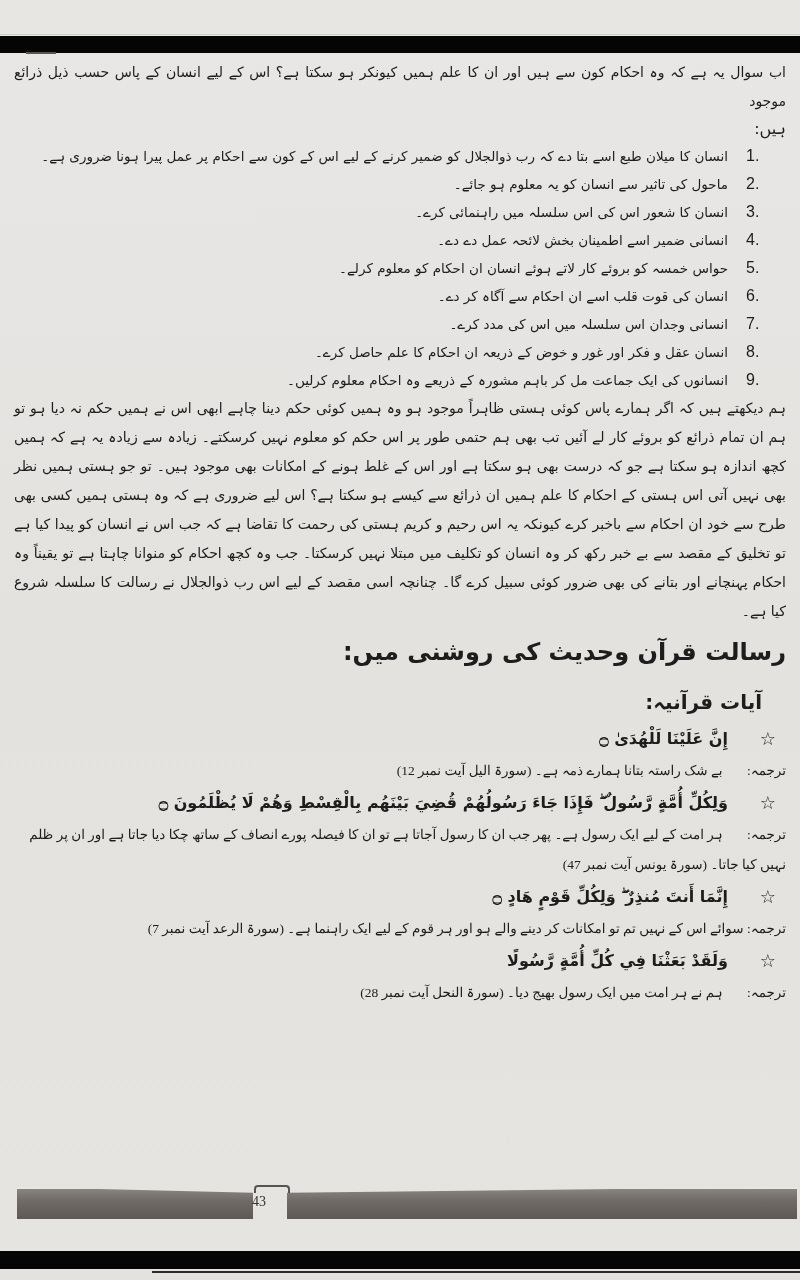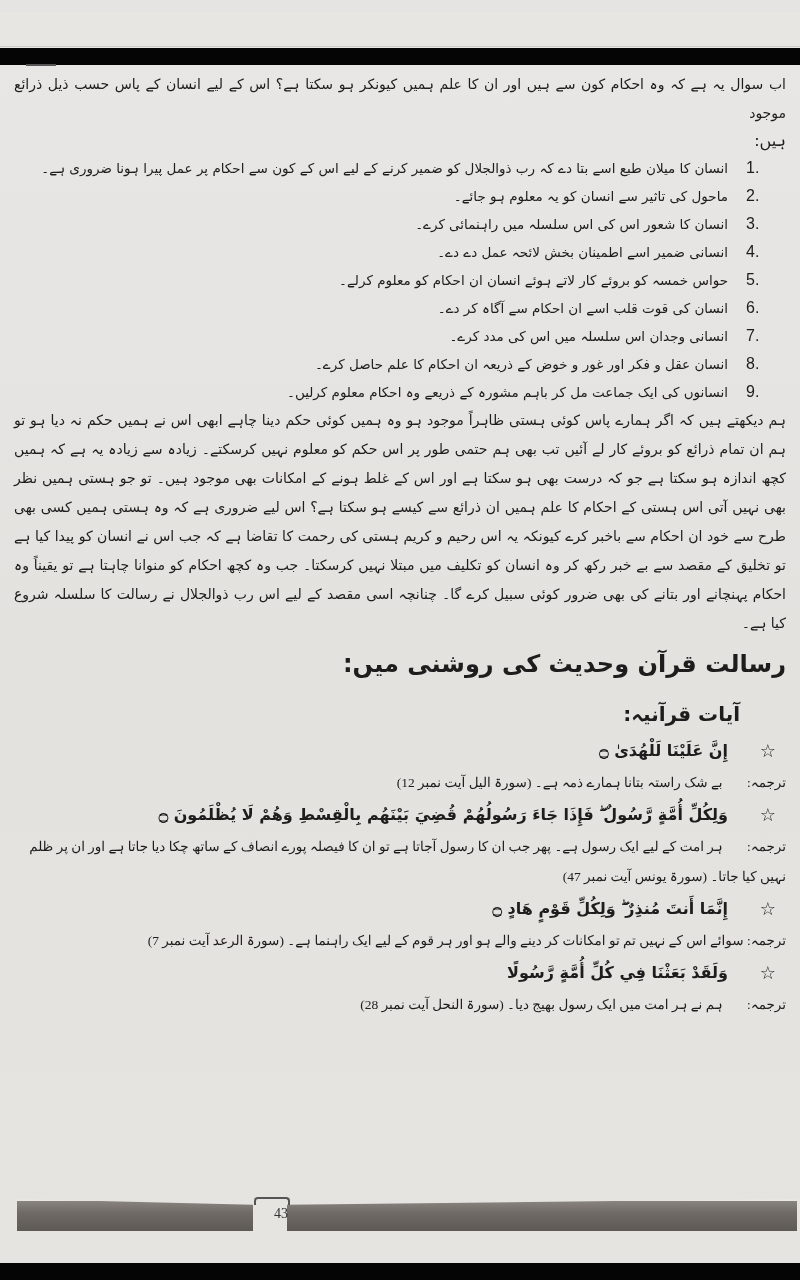--- a/index.html
+++ b/index.html
@@ -10,21 +10,21 @@
     width: 800px;
     height: 1280px;
     overflow: hidden;
     background: #e6e4e2;
     position: relative;
     font-family: "DejaVu Sans", sans-serif;
     color: #1e1c1c;
   }
   .viewer {
     position: absolute;
-    left: 0; top: 12px;
+    left: 0; top: 0;
     width: 800px; height: 940px;
     background: #dcdad8;
   }
   .page {
     position: absolute;
     left: 0; top: 0;
     width: 800px; height: 1280px;
     background: linear-gradient(180deg, #e9e7e5 0%, #e4e2df 50%, #e6e4e1 100%);
   }
   .scan-top-strip {
@@ -108,21 +108,21 @@
   .heading-1 {
     font-size: 24px;
     font-weight: bold;
     line-height: 40px;
     margin: 6px 0 10px 0;
   }
   .heading-2 {
     font-size: 20px;
     font-weight: bold;
     line-height: 40px;
-    margin: 0 46px 0 0;
+    margin: 0 24px 0 0;
   }
   .verse {
     position: relative;
     font-size: 16px;
     font-weight: bold;
     line-height: 34px;
     padding-right: 58px;
     margin: 0;
   }
   .verse .star {
@@ -159,21 +159,21 @@
     clip-path: polygon(0 0, 100% 18%, 100% 100%, 0 100%);
   }
   .footer-rule.right {
     left: 287px; width: 510px;
     clip-path: polygon(0 18%, 100% 0, 100% 100%, 0 100%);
   }
   .page-number-box {
     position: absolute;
     left: 252px; top: 1187px;
     width: 36px; height: 32px;
-    text-align: right;
+    text-align: left;
     font-family: "Liberation Serif", serif;
     font-size: 14px;
     line-height: 30px;
     color: #333;
   }
   .page-number-deco {
     position: absolute;
     left: 254px; top: 1185px;
     width: 32px; height: 6px;
     border-top: 2px solid #555;

